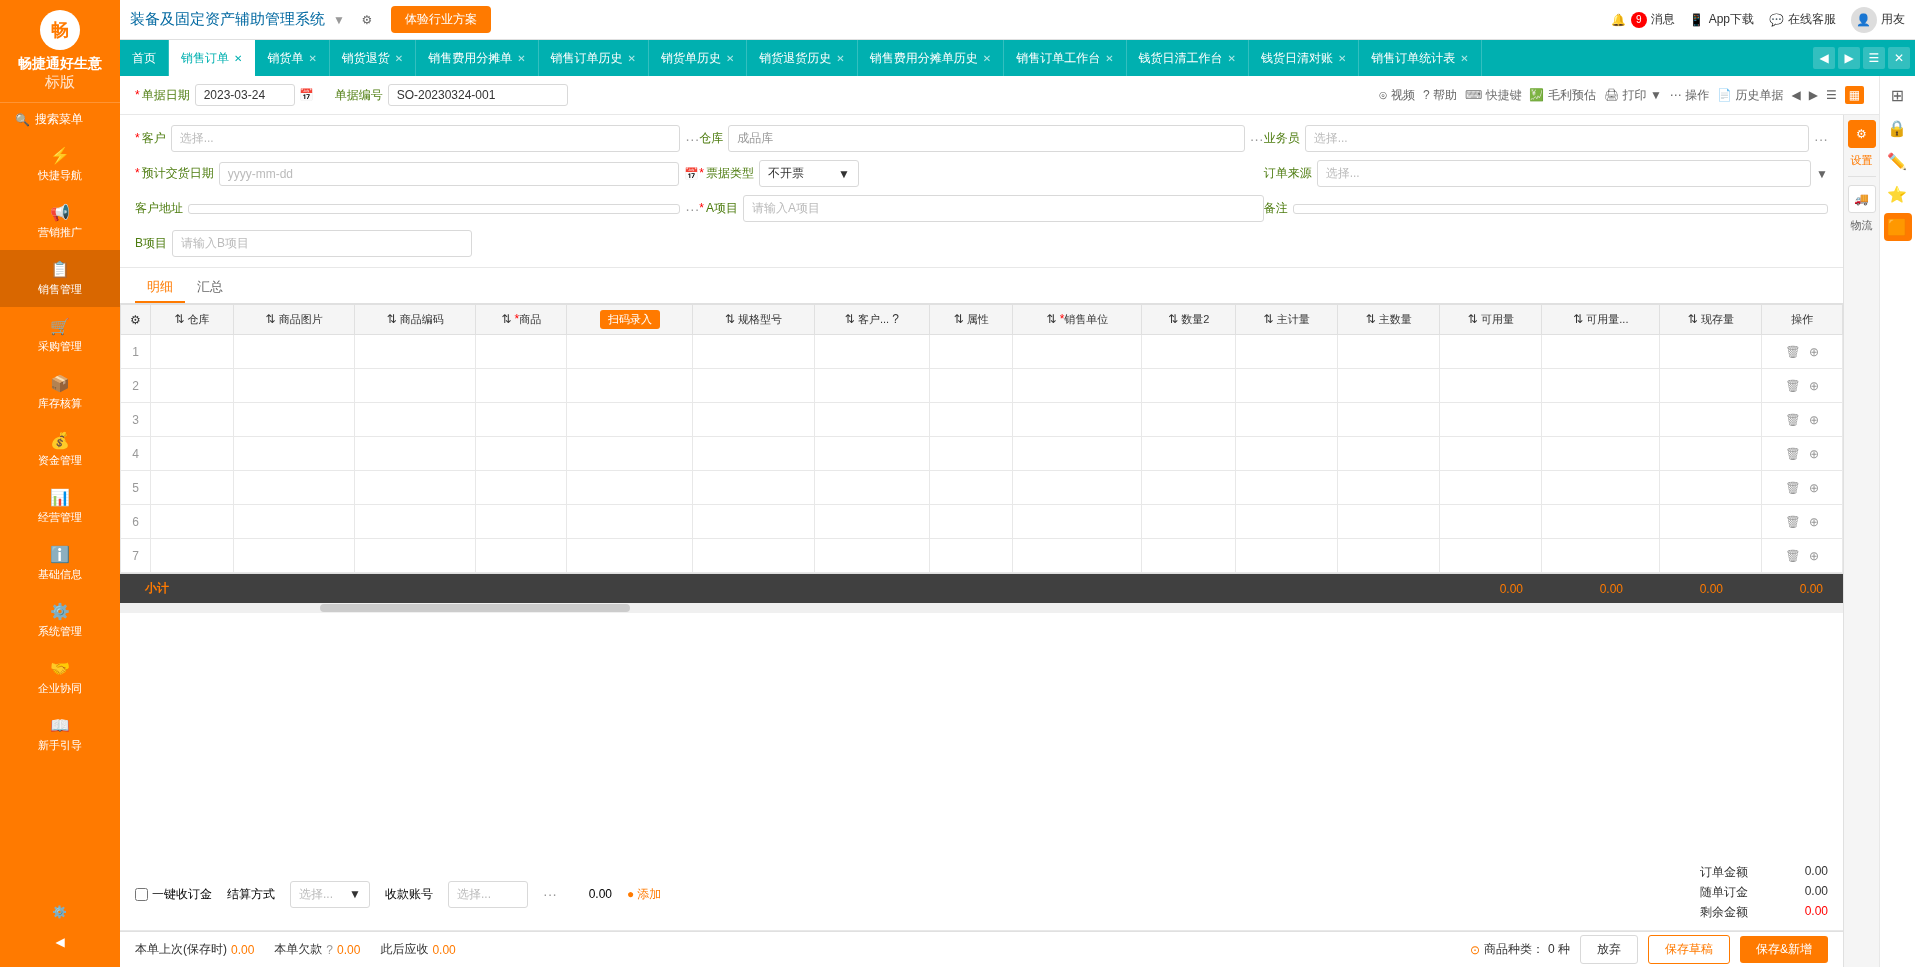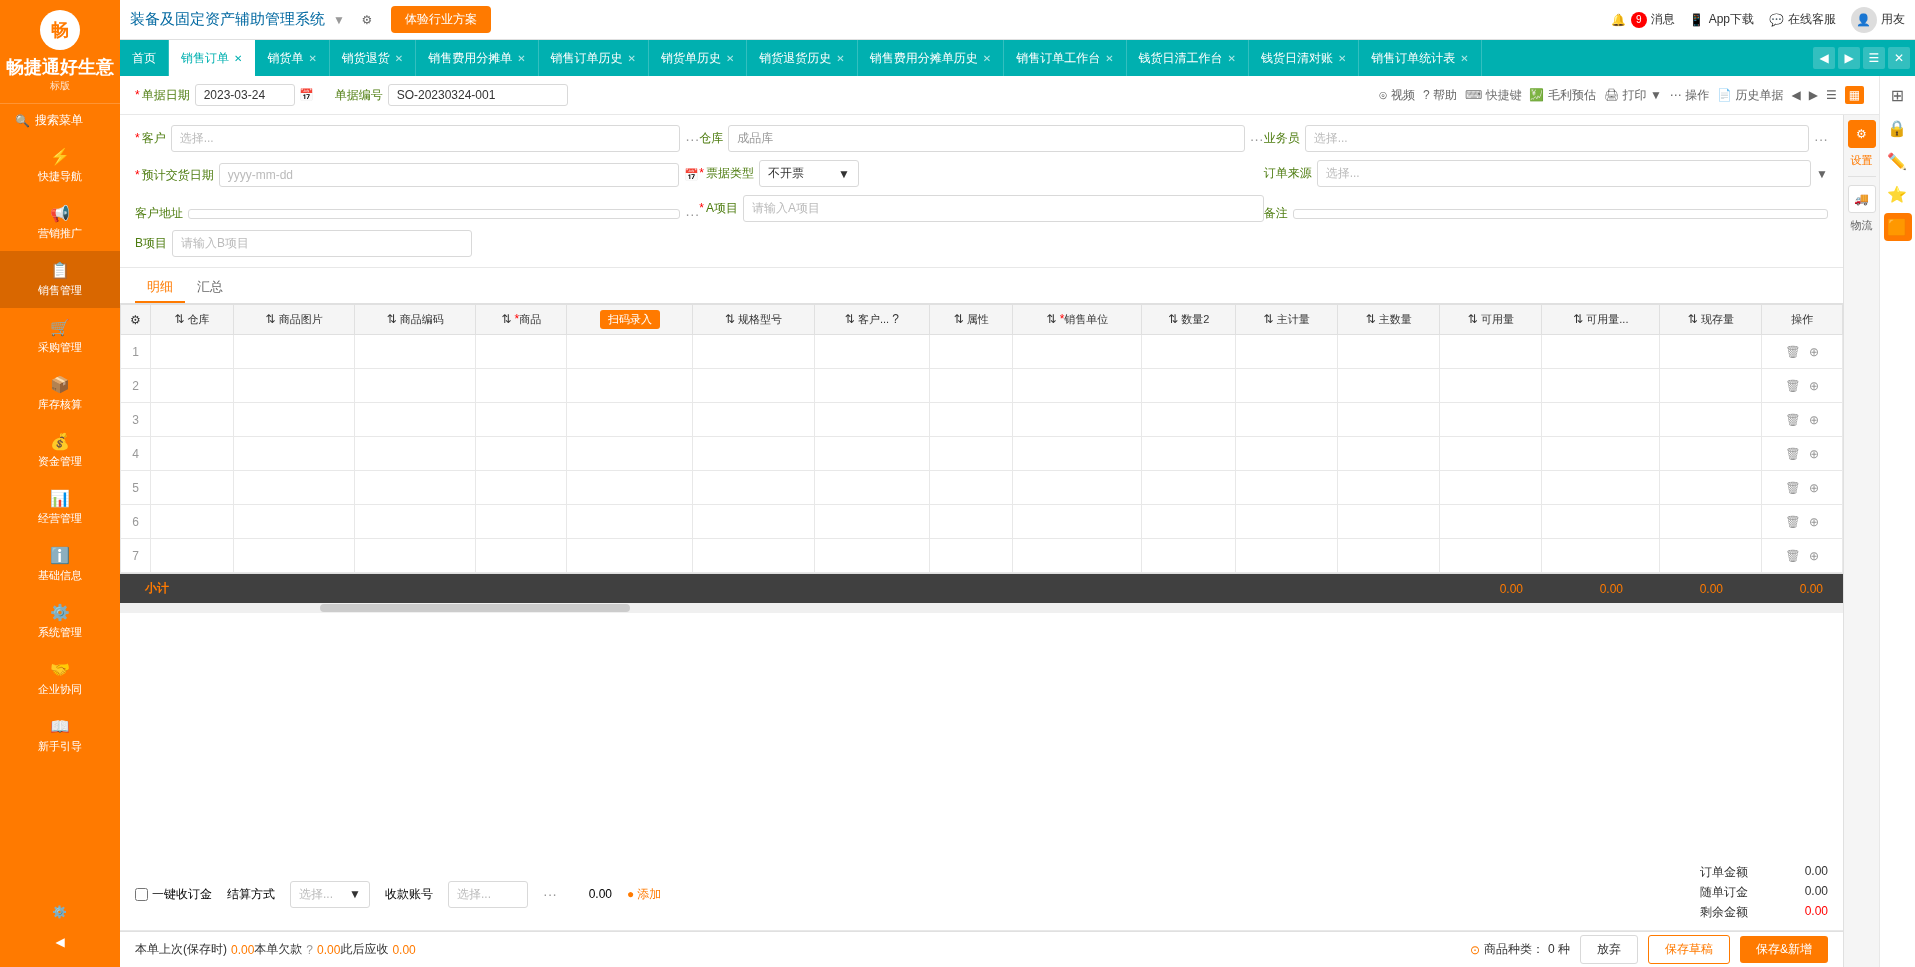--- a/index.html
+++ b/index.html
@@ -1,22 +1,22 @@
 <!DOCTYPE html>
 <html><head>
   <meta charset="utf-8">
   <style>
     * { box-sizing: border-box; margin: 0; padding: 0; font-family: 'Microsoft YaHei', Arial, sans-serif; font-size: 12px; }
     body { width: 1915px; height: 967px; overflow: hidden; display: flex; background: #f0f2f5; }
 
     
     .sidebar { width: 120px; background: #ff7a00; display: flex; flex-direction: column; align-items: center; padding-top: 0; flex-shrink: 0; }
     .sidebar-logo { width: 100%; background: #ff7a00; display: flex; flex-direction: column; align-items: center; padding: 10px 5px; border-bottom: 1px solid rgba(255,255,255,0.2); }
-    .sidebar-logo-text { color: white; font-size: 18px; font-weight: bold; text-align: center; }
-    .sidebar-logo-sub { color: rgba(255,255,255,0.8); font-size: 10px; }
+    .sidebar-logo-text { color: white; font-size: 14px; font-weight: bold; text-align: center; }
+    .sidebar-logo-sub { color: rgba(255,255,255,0.8); font-size: 15px; }
     .sidebar-search { width: 100%; padding: 8px 10px; display: flex; align-items: center; color: white; cursor: pointer; }
     .sidebar-search span { margin-left: 5px; font-size: 12px; }
     .sidebar-nav-item { width: 100%; padding: 10px 5px; display: flex; flex-direction: column; align-items: center; cursor: pointer; color: white; }
     .sidebar-nav-item.active { background: rgba(0,0,0,0.15); }
     .sidebar-nav-item .nav-icon { font-size: 16px; margin-bottom: 3px; }
     .sidebar-nav-item .nav-label { font-size: 11px; text-align: center; }
     .sidebar-bottom { margin-top: auto; width: 100%; display: flex; flex-direction: column; align-items: center; padding-bottom: 10px; }
     .sidebar-bottom-item { width: 100%; padding: 8px 5px; display: flex; flex-direction: column; align-items: center; cursor: pointer; color: white; }
 
     
@@ -52,21 +52,21 @@
     .form-field { display: flex; align-items: center; gap: 5px; }
     .form-label { color: #4d7c0f; }
     .form-label.required::before { content: '*'; color: red; margin-right: 2px; }
     .form-value { color: #333; border: 1px solid #d9d9d9; border-radius: 3px; padding: 3px 8px; min-width: 100px; }
     .form-actions { margin-left: auto; display: flex; align-items: center; gap: 8px; }
     .form-action-btn { display: flex; align-items: center; gap: 3px; cursor: pointer; color: #666; font-size: 12px; }
     .form-action-btn.orange { color: #737373; }
 
     
     .form-body { padding: 10px 15px; display: flex; flex-direction: column; gap: 8px; border-bottom: 1px solid #e8e8e8; }
-    .form-row { display: flex; align-items: flex-end; }
+    .form-row { display: flex; align-items: center; }
     .form-group { display: flex; align-items: center; gap: 5px; flex: 1; }
     .form-input { border: 1px solid #d9d9d9; border-radius: 3px; padding: 4px 8px; color: #999; flex: 1; min-width: 80px; cursor: pointer; }
     .form-input.placeholder { color: #bbb; }
     .form-select { border: 1px solid #d9d9d9; border-radius: 3px; padding: 4px 8px; color: #333; display: flex; align-items: center; gap: 5px; min-width: 100px; cursor: pointer; }
     .dots { color: #999; font-size: 14px; cursor: pointer; }
 
     
     .side-buttons { width: 36px; background: #f5f5f5; border-left: 1px solid #e0e0e0; display: flex; flex-direction: column; align-items: center; padding-top: 5px; gap: 5px; }
     .side-btn { width: 28px; height: 28px; display: flex; align-items: center; justify-content: center; cursor: pointer; color: #666; border: 1px solid #ddd; border-radius: 3px; background: white; font-size: 14px; }
     .side-btn.orange { background: #ff7a00; color: white; border-color: #ff7a00; }
@@ -97,21 +97,21 @@
     
     .form-bottom { padding: 6px 15px; display: flex; align-items: center; gap: 15px; border-bottom: 1px solid #e8e8e8; background: white; }
     .checkbox-item { display: flex; align-items: center; gap: 4px; cursor: pointer; }
     .checkbox-item input { cursor: pointer; }
     .add-btn { display: flex; align-items: center; gap: 3px; cursor: pointer; color: #ff7a00; }
     .summary-row { display: flex; justify-content: flex-end; gap: 20px; color: #333; margin-bottom: 3px; }
     .summary-val { min-width: 60px; text-align: right; }
     .summary-val.red { color: red; }
 
     
-    .status-bar { height: 36px; background: white; border-top: 1px solid #e0e0e0; display: flex; align-items: center; padding: 0 15px; }
+    .status-bar { height: 36px; background: white; border-top: 1px solid #e0e0e0; display: flex; align-items: center; padding: 0 15px; gap: 20px; }
     .status-item { display: flex; align-items: center; gap: 4px; color: #333; font-size: 12px; }
     .status-item .val { color: #ff7a00; }
     .status-right { margin-left: auto; display: flex; align-items: center; gap: 10px; }
     .discard-btn { border: 1px solid #d9d9d9; background: white; color: #333; border-radius: 3px; padding: 5px 16px; cursor: pointer; }
     .save-draft-btn { border: 1px solid #ff7a00; background: white; color: #ff7a00; border-radius: 3px; padding: 5px 16px; cursor: pointer; }
     .save-new-btn { background: #ff7a00; color: white; border: none; border-radius: 3px; padding: 5px 16px; cursor: pointer; }
 
     
     .right-panel { width: 36px; background: white; border-left: 1px solid #e8e8e8; display: flex; flex-direction: column; align-items: center; padding-top: 5px; gap: 5px; }
     .rp-btn { width: 28px; height: 28px; display: flex; align-items: center; justify-content: center; cursor: pointer; color: #666; font-size: 16px; }

